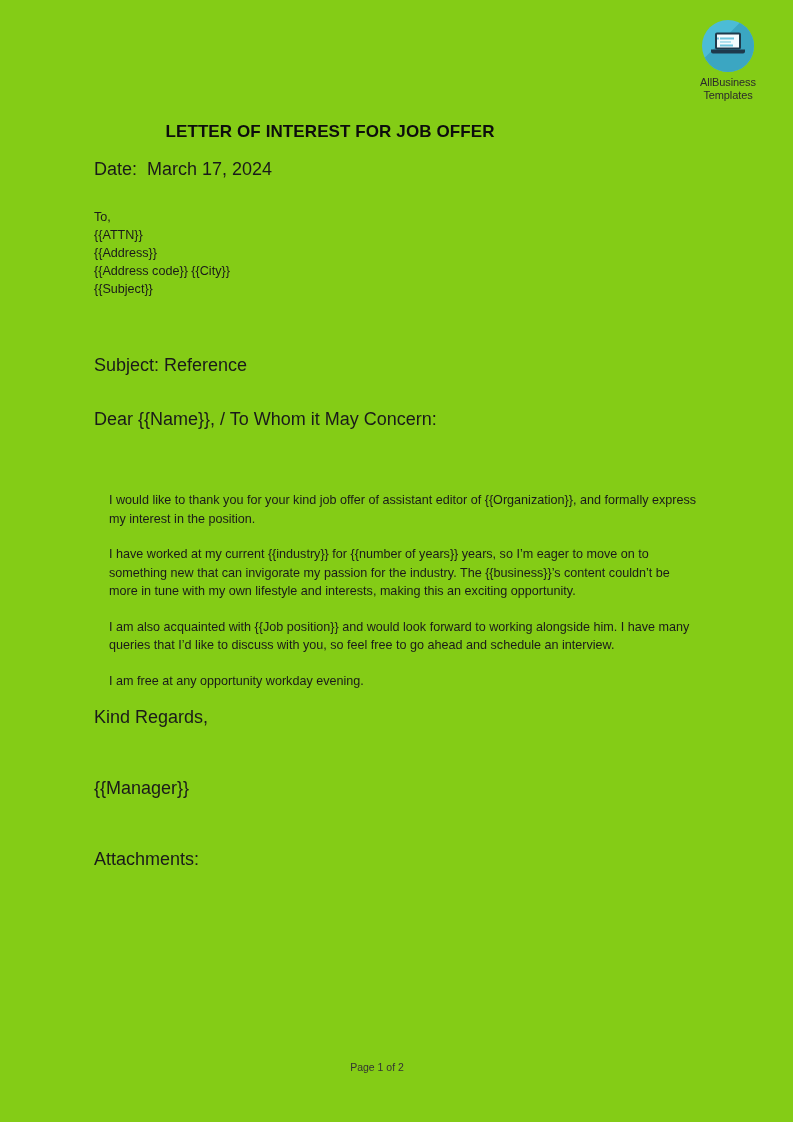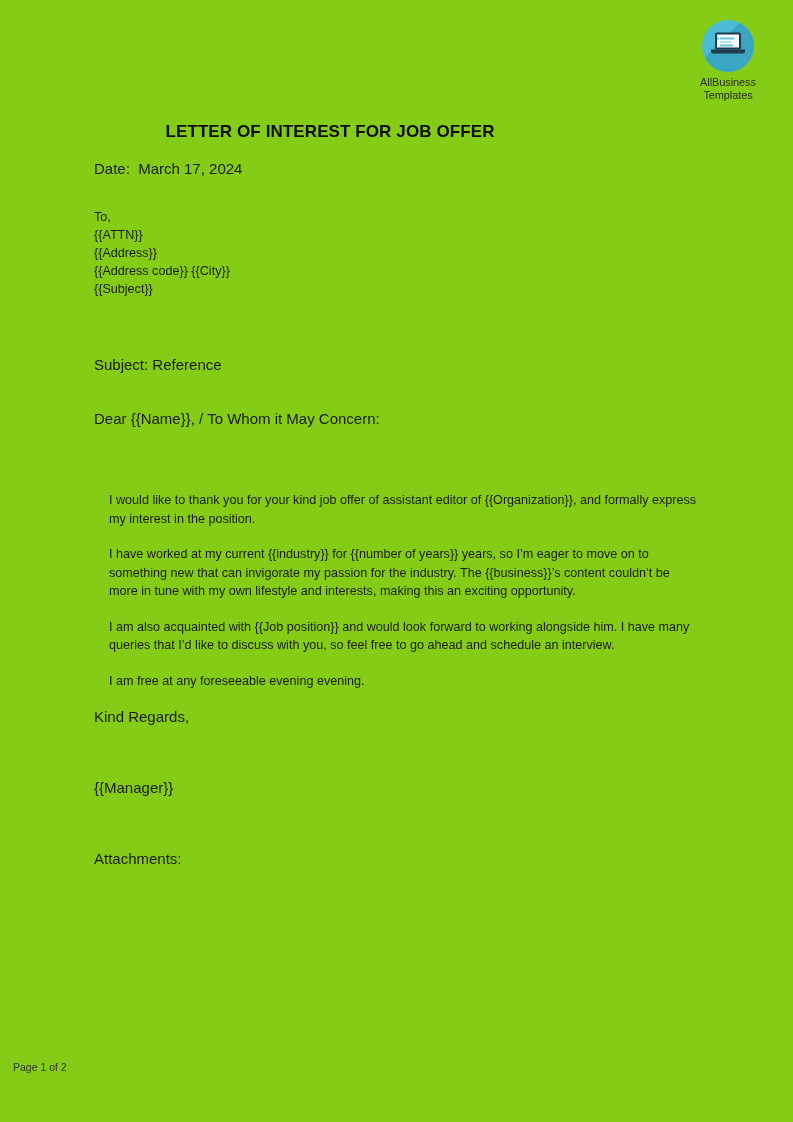--- a/index.html
+++ b/index.html
@@ -116,21 +116,21 @@
   }
 
   .content {
     position: absolute;
     left: 94px;
     top: 160px;
     width: 604px;
   }
 
   .line-text {
-    font-size: 15px;
+    font-size: 18px;
     line-height: 18px;
     color: #1a1a1a;
     white-space: pre-wrap;
   }
 
   .date-line { margin: 0 0 0 0; }
 
   .gap-addr { height: 30px; }
   .addr-line { font-size: 12.6px; line-height: 18px; }
 
@@ -145,22 +145,23 @@
     color: #1a1a1a;
   }
   .para.tight { margin-bottom: 18px; }
 
   .gap-sig { height: 53px; }
   .gap-attach { height: 53px; }
 
   .footer {
     position: absolute;
     top: 1061px;
-    left: 13px;
+    left: 4px;
     width: 746px;
+    text-align: center;
     font-size: 10.5px;
     color: #333333;
   }
 </style>
 </head>
 <body>
 
 <div class="page">
 
   <div class="logo-block">
@@ -201,21 +202,21 @@
 
     <div class="gap-salutation"></div>
 
     <div class="line-text">Dear {{Name}}, / To Whom it May Concern:</div>
 
     <div class="gap-body"></div>
 
     <p class="para">I would like to thank you for your kind job offer of assistant editor of {{Organization}}, and formally express my interest in the position.</p>
     <p class="para">I have worked at my current {{industry}} for {{number of years}} years, so I’m eager to move on to something new that can invigorate my passion for the industry. The {{business}}’s content couldn’t be more in tune with my own lifestyle and interests, making this an exciting opportunity.</p>
     <p class="para">I am also acquainted with {{Job position}} and would look forward to working alongside him. I have many queries that I’d like to discuss with you, so feel free to go ahead and schedule an interview.</p>
-    <p class="para tight">I am free at any foreseeable evening evening.</p>
+    <p class="para tight">I am free at any opportunity workday evening.</p>
 
     <div class="line-text">Kind Regards,</div>
 
     <div class="gap-sig"></div>
 
     <div class="line-text">{{Manager}}</div>
 
     <div class="gap-attach"></div>
 
     <div class="line-text">Attachments:</div>

